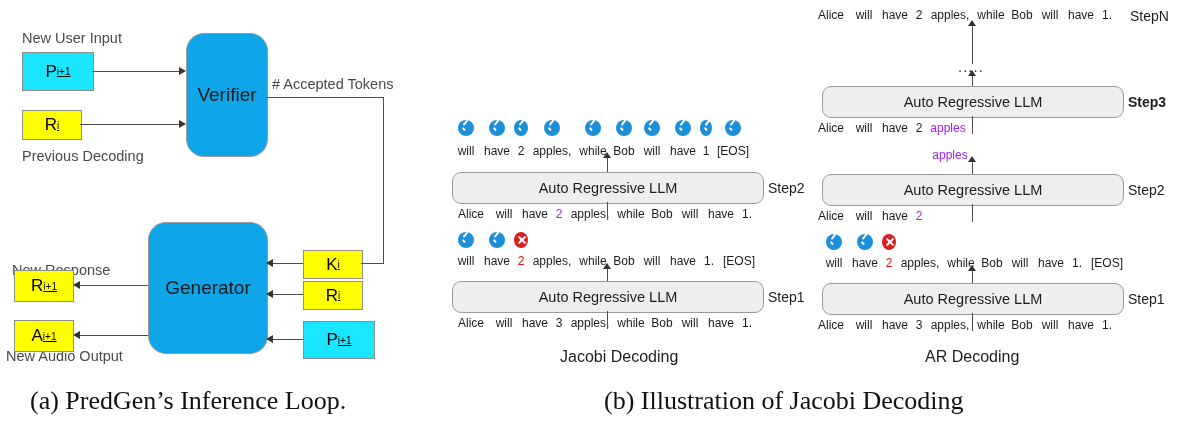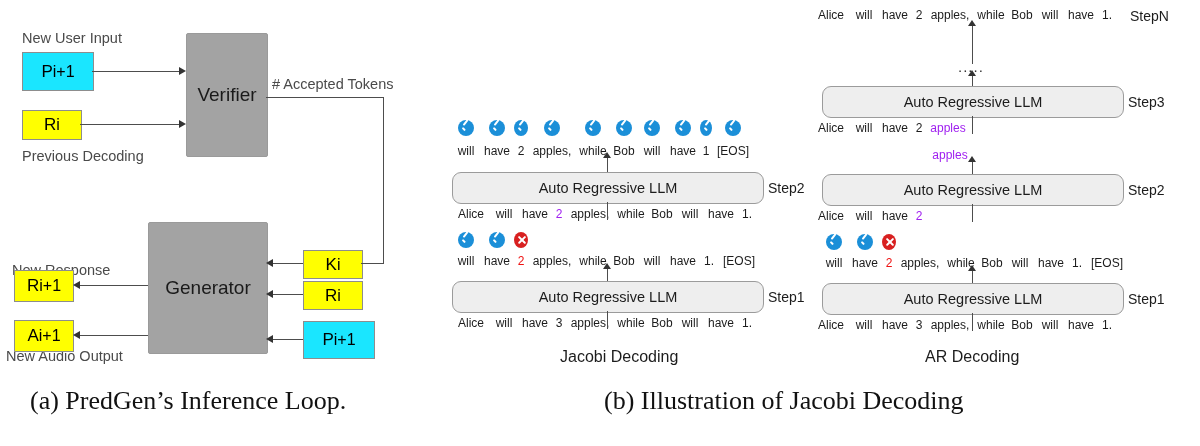--- a/index.html
+++ b/index.html
@@ -1,32 +1,32 @@
 <!DOCTYPE html>
 <html><head>
 <meta charset="utf-8">
 <style>
   html,body{margin:0;padding:0;background:#ffffff;}
   body{width:1200px;height:446px;position:relative;font-family:"Liberation Sans",sans-serif;overflow:hidden;}
   .fig{position:absolute;left:0;top:0;width:1200px;height:446px;}
 
   
   .procbox{
-    position:absolute;background:#a3a3a3;border:1.4px solid #9a9a9a;
-    border-radius:2px;display:flex;align-items:center;justify-content:center;
+    position:absolute;background:#0ea5e9;border:1.4px solid #9a9a9a;
+    border-radius:18px;display:flex;align-items:center;justify-content:center;
     font-size:19px;color:#1a1a1a;
   }
   .databox{
     position:absolute;border:1.3px solid #8d8d8d;
     display:flex;align-items:center;justify-content:center;
     font-size:17px;color:#000;font-weight:400;
   }
   .databox.cyan{background:#1ae6ff;}
   .databox.yellow{background:#ffff00;}
-  .databox sub{font-size:16px;}
+  .databox sub{font-size:10px;text-decoration:underline;}
   .lbl{position:absolute;font-size:14.5px;color:#4a4a4a;white-space:nowrap;}
 
   
   .hline{position:absolute;height:0;border-top:1.4px solid #4d4d4d;}
   .vline{position:absolute;width:0;border-left:1.4px solid #4d4d4d;}
   .arrowR{position:absolute;width:0;height:0;border-top:4.5px solid transparent;
           border-bottom:4.5px solid transparent;border-left:7px solid #333;}
   .arrowL{position:absolute;width:0;height:0;border-top:4.5px solid transparent;
           border-bottom:4.5px solid transparent;border-right:7px solid #333;}
   .arrowU{position:absolute;width:0;height:0;border-left:4px solid transparent;
@@ -286,21 +286,21 @@
     <div class="arrowU" style="left:968px;top:20px;"></div>
 
     <div class="dots" style="left:958px;top:58px;">.....</div>
 
     <div class="vline" style="left:972px;top:76px;height:12px;"></div>
     <div class="arrowU" style="left:968px;top:70px;"></div>
 
     <div class="llmbox" style="left:822px;top:86px;width:300px;height:30px;">
       <span>Auto Regressive LLM</span>
     </div>
-    <div class="steplbl" style="left:1128px;top:94px;">Step3</div>
+    <div class="steplbl" style="left:1128px;top:94px;font-weight:bold;">Step3</div>
 
     <div class="tokrow" id="a-s3-in" style="left:812px;top:121px;">
         <span class="tk" style="width: 38px;">Alice</span>
         <span class="tk" style="width: 28px;">will</span>
         <span class="tk" style="width: 34px;">have</span>
         <span class="tk" style="width: 14px;">2</span>
         <span class="tk purple" style="width: 44px;">apples</span>
       </div>
     <div class="vline" style="left:972px;top:116px;height:18px;"></div>
 

